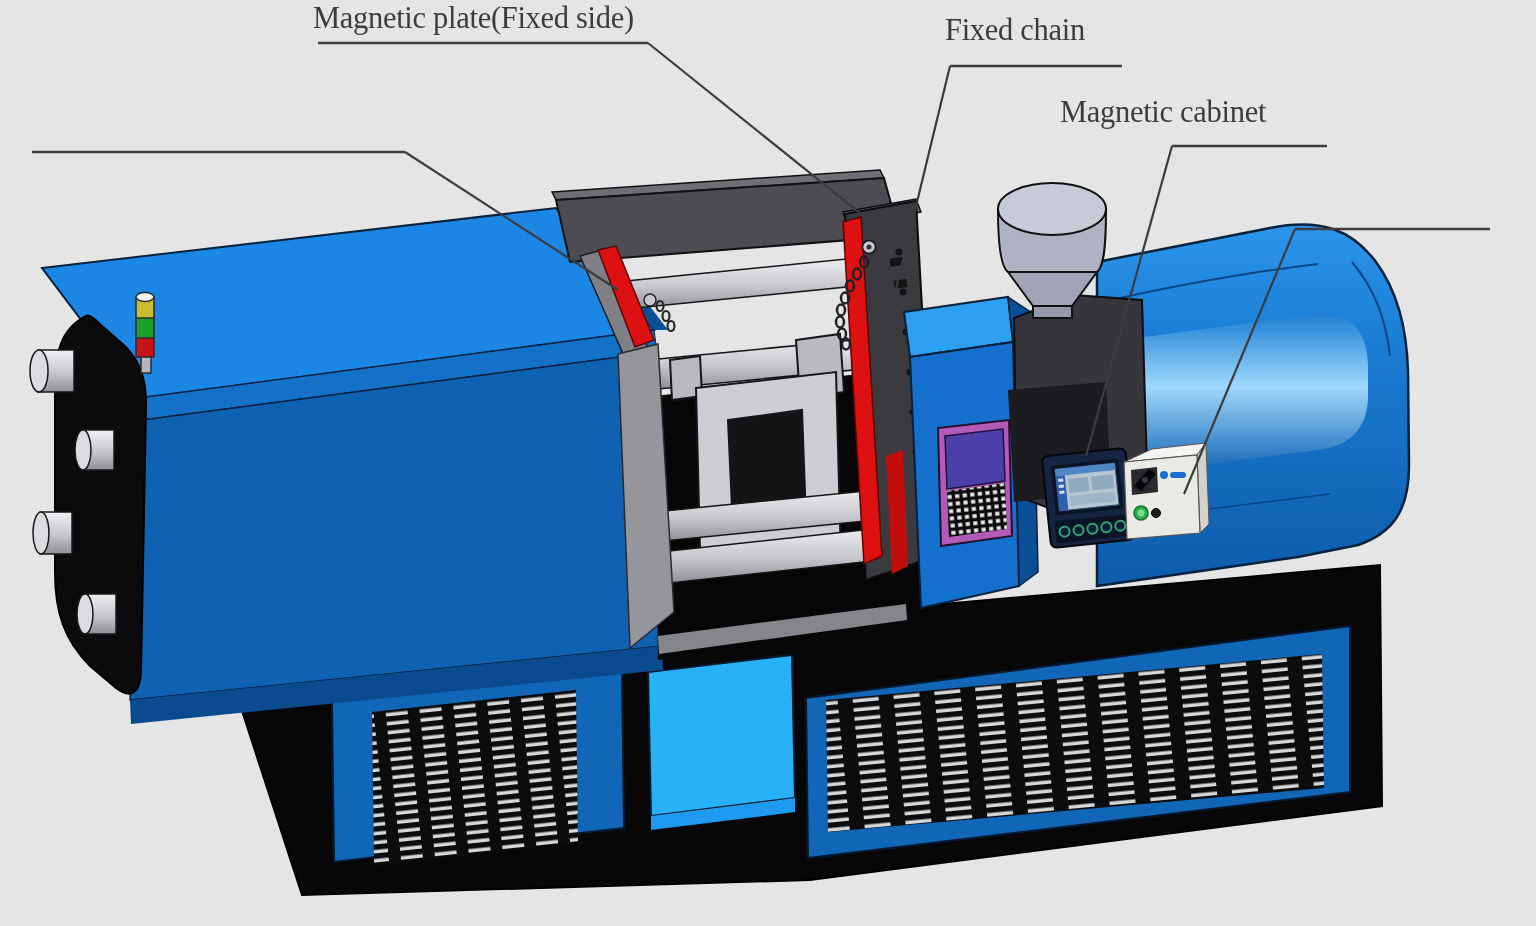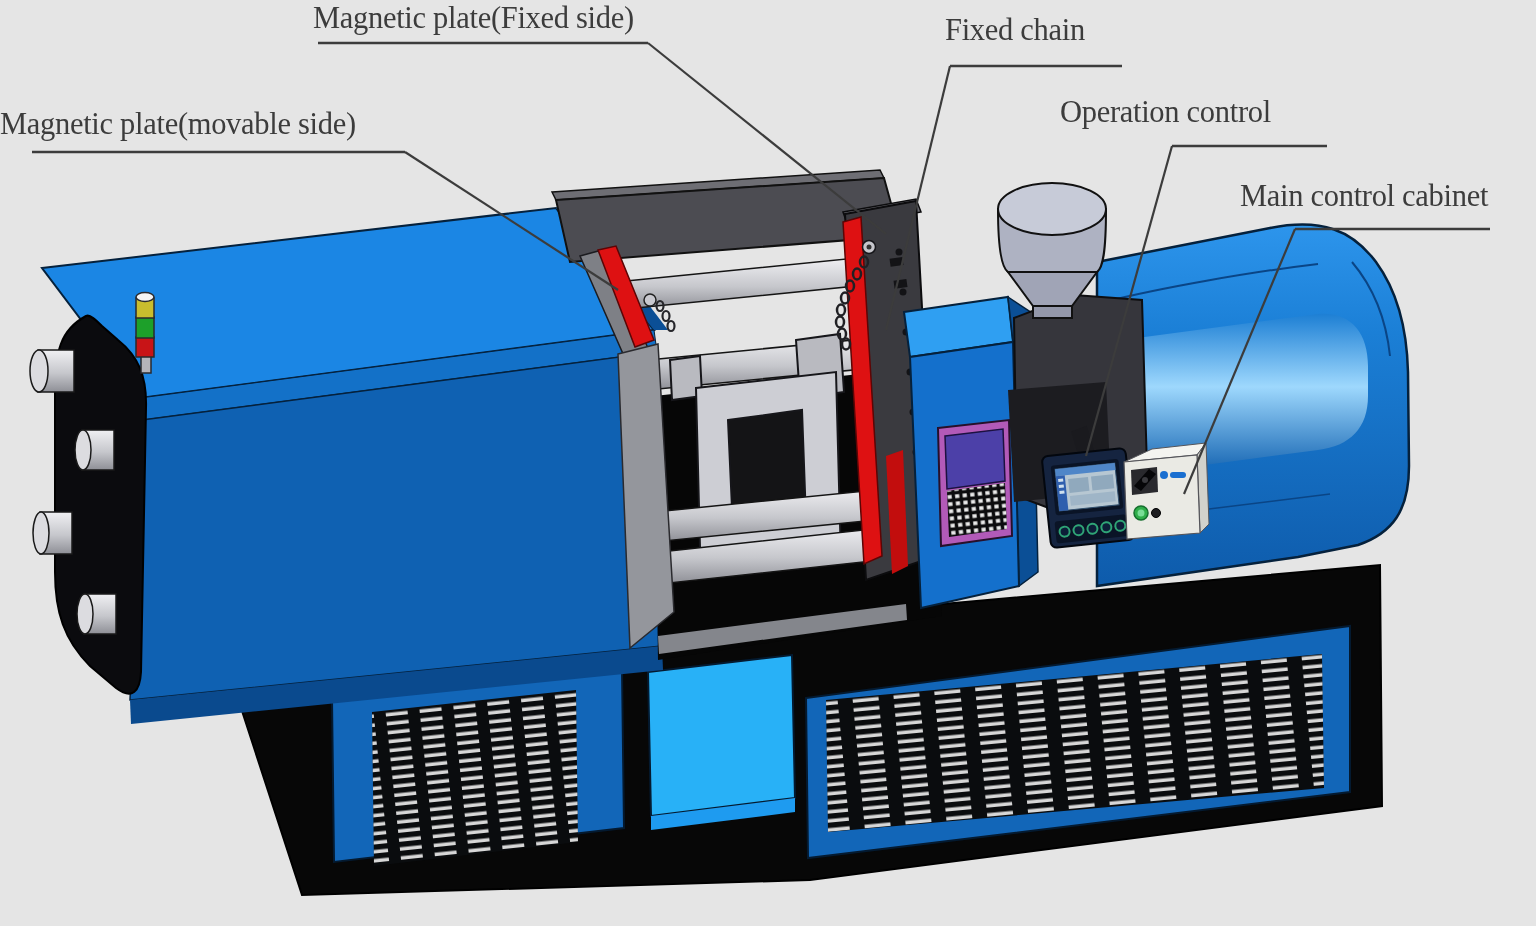--- a/index.html
+++ b/index.html
@@ -241,17 +241,15 @@
       <line x1="405" y1="152" x2="618" y2="290"></line>
       <line x1="648" y1="43" x2="886" y2="234"></line>
       <line x1="950" y1="66" x2="886" y2="330"></line>
       <line x1="1172" y1="146" x2="1086" y2="456"></line>
       <line x1="1295" y1="229" x2="1184" y2="494"></line>
     </g>
   </g>
 </svg>
 
   <div class="callout" style="left:313px;top:2px">Magnetic plate(Fixed side)</div>
-  <div class="callout" style="left:0px;top:108px">Magnetic plate(movable side)</div>
   <div class="callout" style="left:945px;top:14px">Fixed chain</div>
-  <div class="callout" style="left:1060px;top:96px">Operation control</div>
-  <div class="callout" style="left:1240px;top:180px">Main control cabinet</div>
+  <div class="callout" style="left:1060px;top:96px">Magnetic cabinet</div>
 </div>
 
 </body></html>

